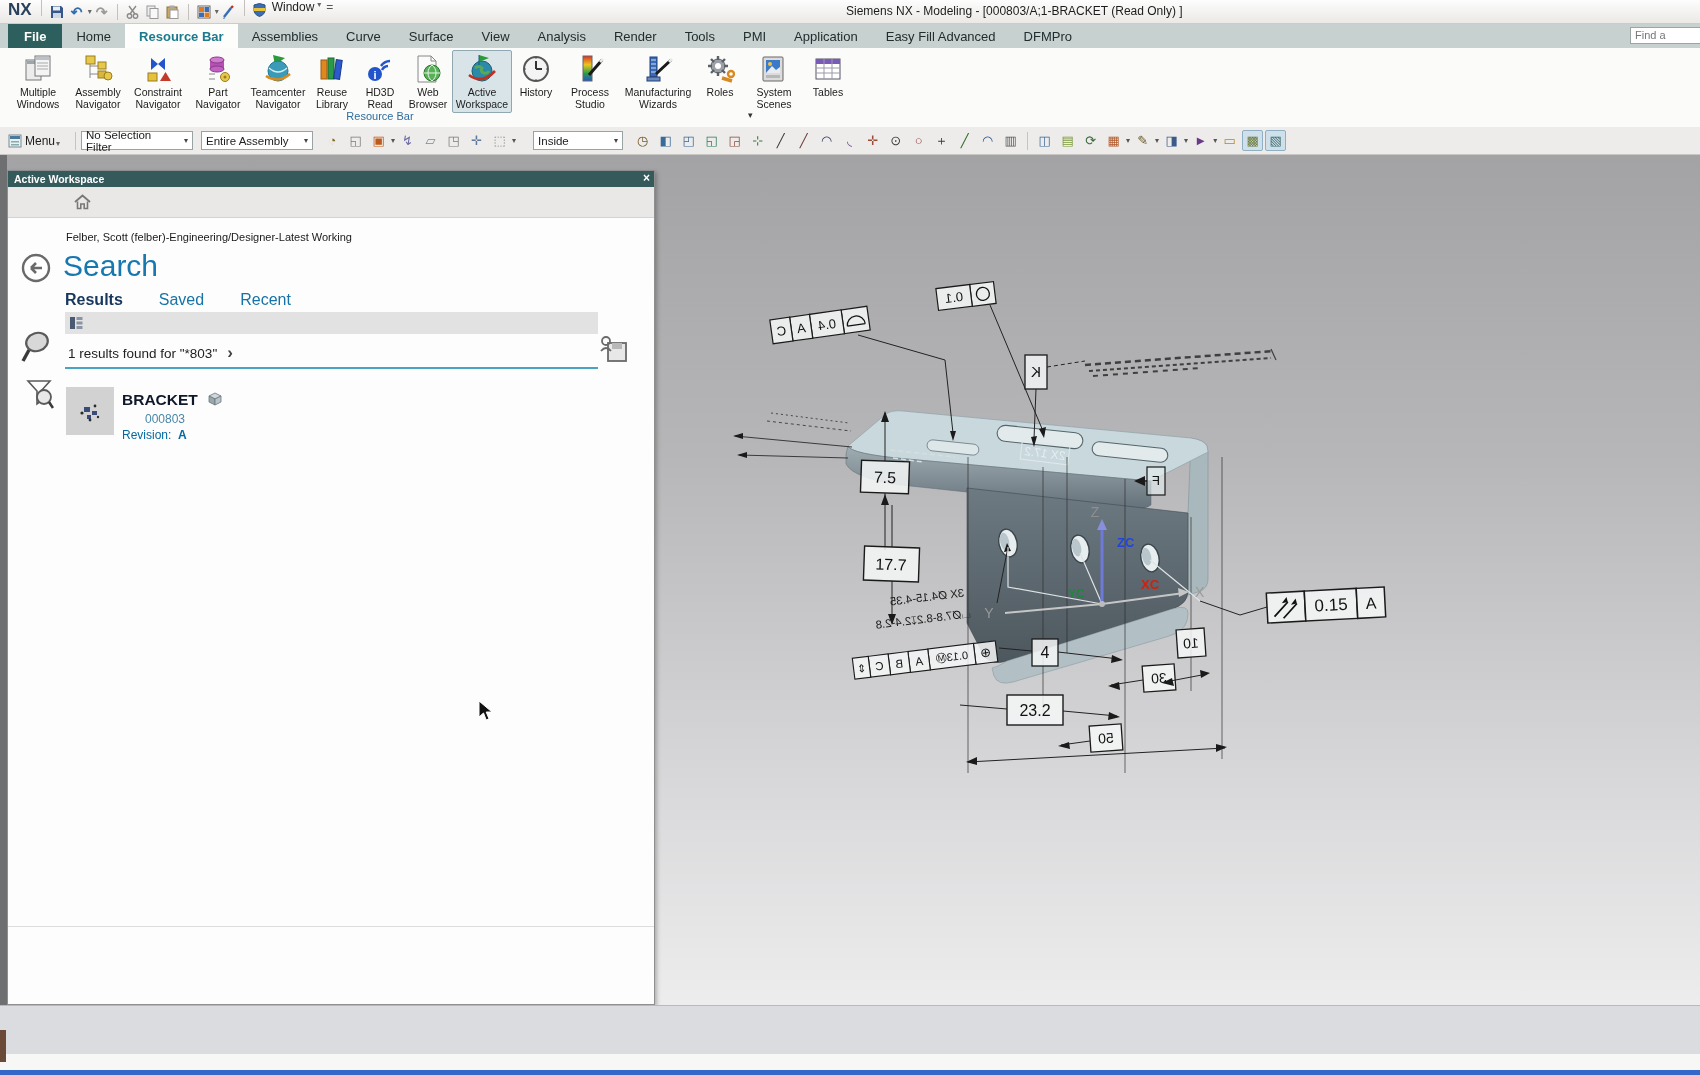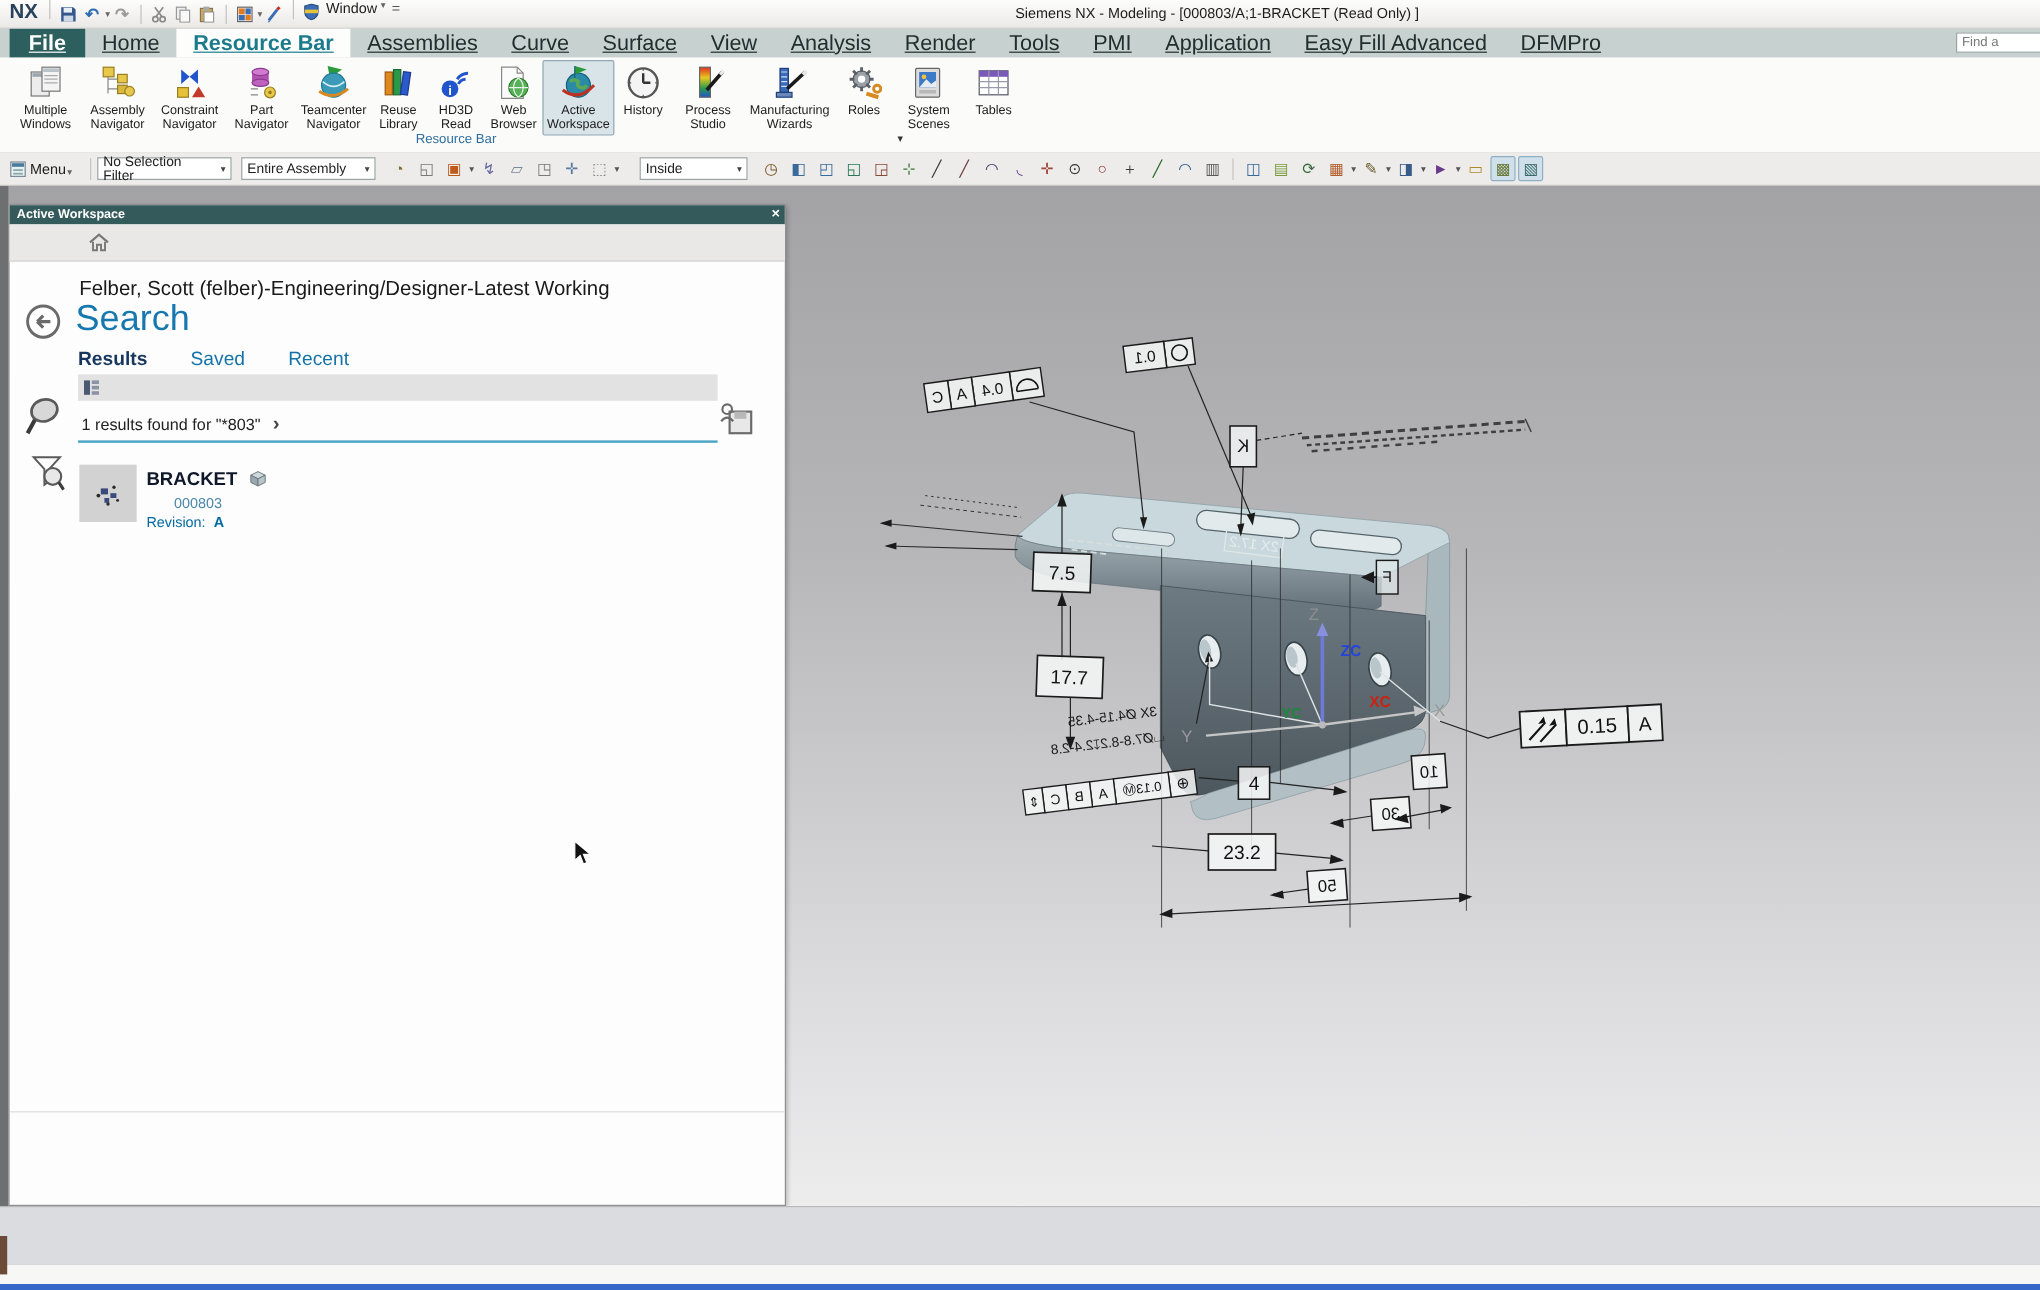--- a/index.html
+++ b/index.html
@@ -6,21 +6,21 @@
   #screen{position:relative;width:1700px;height:1075px;overflow:hidden;background:#eceff1;font-family:"Liberation Sans",sans-serif;}
   .abs{position:absolute;}
   
   #qat{left:0;top:0;width:1700px;height:24px;background:linear-gradient(#fdfdfd,#ebe9e6);border-bottom:1px solid #cfccc8;display:flex;padding-left:8px;box-sizing:border-box;}
   .qsep{width:1px;height:16px;background:#c4c1bd;margin:0 5px;}
   .qbtn{display:flex;align-items:center;justify-content:center;min-width:20px;height:20px;font-size:13px;color:#555;}
   .qcaret{font-size:8px;color:#666;margin-left:1px;}
   #nxlogo{font-weight:bold;font-size:17px;color:#29425c;letter-spacing:0;margin-right:4px;}
   #wintitle{position:absolute;left:846px;top:4px;font-size:12px;color:#1c1c1c;white-space:nowrap;}
   #tabsrow{left:0;top:24px;width:1700px;height:24px;background:#c6d1d0;display:flex;align-items:stretch;padding-left:8px;box-sizing:border-box;}
-  .rtab{display:flex;align-items:center;padding:0 14px;font-size:18px;color:#222e2e;cursor:default;text-decoration:underline;}
+  .rtab{display:flex;align-items:center;padding:0 14px;font-size:13px;color:#222e2e;cursor:default;}
   .rtab.file{background:#2d5f5e;color:#fff;font-weight:bold;padding:0 16px;}
   .rtab.active{background:#fdfdfc;color:#1b7a8c;font-weight:bold;}
   #findbox{position:absolute;left:1630px;top:27px;width:90px;height:17px;background:#fff;border:1px solid #9aa5a5;font-size:11px;color:#777;padding:1px 4px;box-sizing:border-box;}
   
   #ribbon{left:0;top:48px;width:1700px;height:79px;background:#fbfbfa;border-bottom:1px solid #cfccc8;}
   #rbtns{position:absolute;left:8px;top:2px;display:flex;align-items:flex-start;}
   .rbtn{display:flex;flex-direction:column;align-items:center;width:56px;padding:2px 1px;border:1px solid transparent;border-radius:2px;}
   .rbtn.wide{width:72px;}
   .rbtn.narrow{width:44px;}
   .rbtn.active{background:#d9e4e9;border-color:#8fa8b2;}
@@ -669,21 +669,21 @@
           <span>Active Workspace</span>
         <span id="awclose">×</span>
       </div>
       <div id="awstrip">
         <svg width="17" height="16" viewBox="0 0 17 16" style="position:absolute;left:66px;top:7px">
           <path d="M1,8 L8.5,1.5 L16,8" fill="none" stroke="#787878" stroke-width="1.8"></path>
           <path d="M3.5,7.5 L3.5,14.5 L6.8,14.5 L6.8,10 L10.2,10 L10.2,14.5 L13.5,14.5 L13.5,7.5" fill="none" stroke="#787878" stroke-width="1.6"></path>
         </svg>
       </div>
 
-      <div class="abs" style="left:58px;top:60px;font-size:17px;color:#1a1a1a;">Felber, Scott (felber)-Engineering/Designer-Latest Working</div>
+      <div class="abs" style="left:58px;top:60px;font-size:11px;color:#1a1a1a;">Felber, Scott (felber)-Engineering/Designer-Latest Working</div>
 
       <svg class="abs" style="left:13px;top:82px" width="30" height="30" viewBox="0 0 30 30">
         <circle cx="15" cy="15" r="13" fill="#fff" stroke="#6a6a6a" stroke-width="2.4"></circle>
         <path d="M21,15 L10,15 M10,15 L15,10 M10,15 L15,20" stroke="#6a6a6a" stroke-width="2.6" fill="none"></path>
       </svg>
       <div class="abs" style="left:55px;top:78px;font-size:30px;color:#1778b0;">Search</div>
 
       <div class="abs" style="left:57px;top:120px;display:flex;">
           <span class="ptab active">Results</span>
           <span class="ptab">Saved</span>

